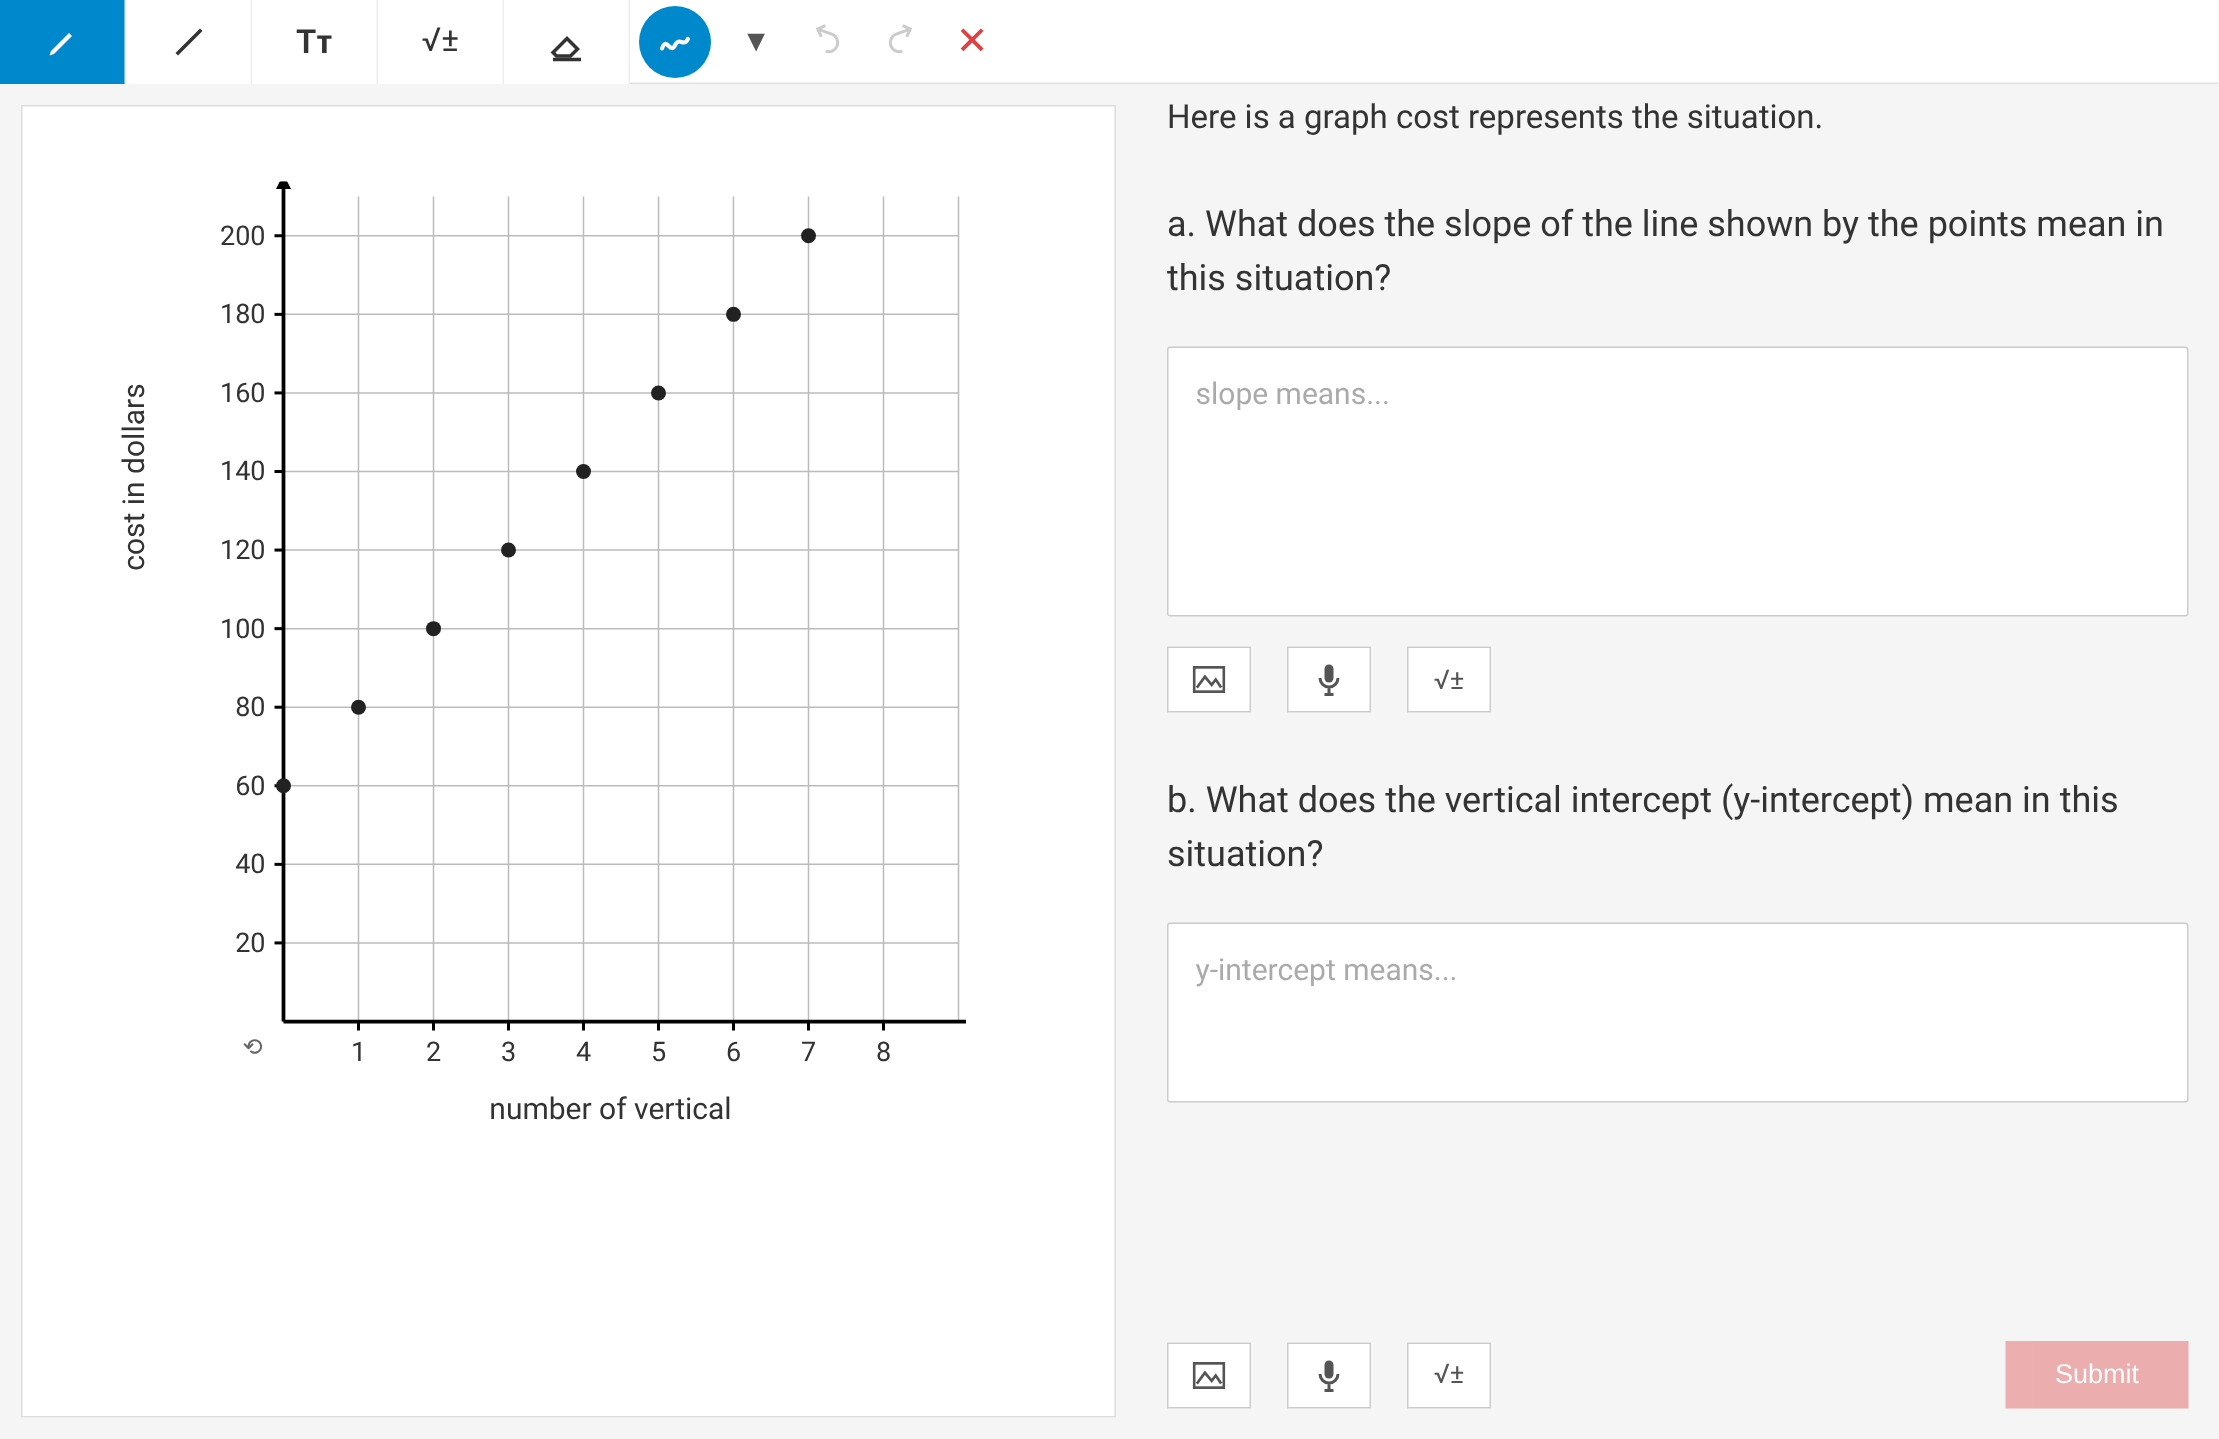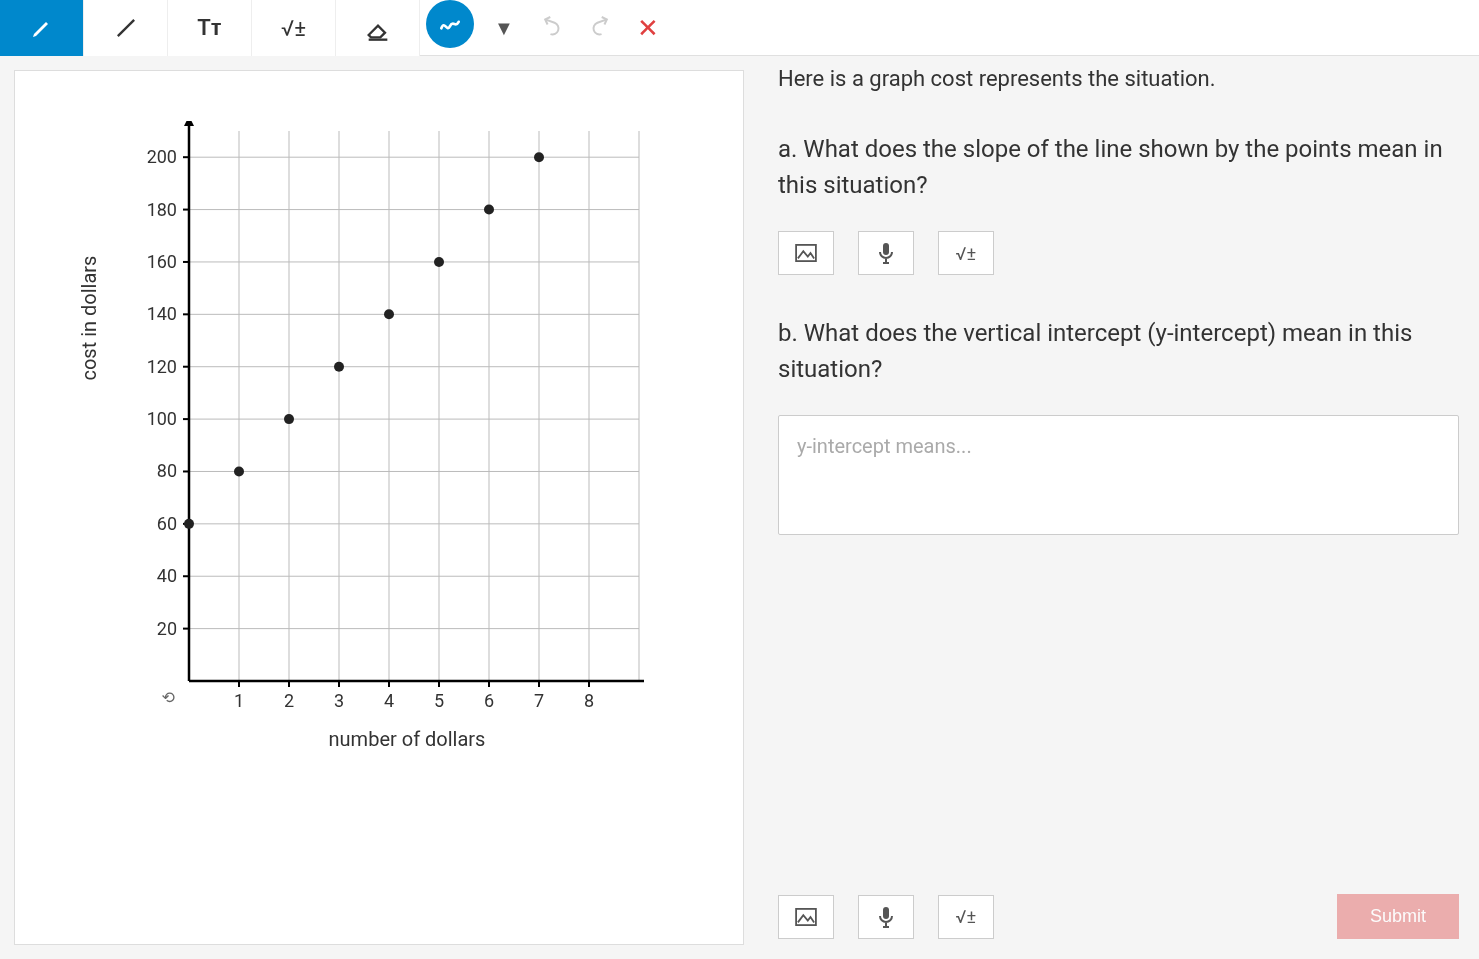--- a/index.html
+++ b/index.html
@@ -6,21 +6,21 @@
     body {
       font-family: -apple-system, BlinkMacSystemFont, 'Segoe UI', Roboto, sans-serif;
       background: #f5f5f5;
       width: 1479px;
       height: 959px;
       overflow: hidden;
     }
     .app { display: flex; flex-direction: column; height: 100%; }
     .toolbar {
       display: flex;
-      align-items: flex-start;
+      align-items: center;
       height: 56px;
       background: #fff;
       border-bottom: 1px solid #e0e0e0;
     }
     .tool-btn {
       width: 84px;
       height: 56px;
       display: flex;
       align-items: center;
       justify-content: center;
@@ -279,28 +279,31 @@
             <circle cx="90" cy="402.8571428571429" r="5" fill="#222"></circle>
             <circle cx="140" cy="350.4761904761905" r="5" fill="#222"></circle>
             <circle cx="190" cy="298.09523809523813" r="5" fill="#222"></circle>
             <circle cx="240" cy="245.71428571428572" r="5" fill="#222"></circle>
             <circle cx="290" cy="193.33333333333337" r="5" fill="#222"></circle>
             <circle cx="340" cy="140.95238095238096" r="5" fill="#222"></circle>
             <circle cx="390" cy="88.57142857142861" r="5" fill="#222"></circle>
             <circle cx="440" cy="36.19047619047626" r="5" fill="#222"></circle>
           </svg>
         <div class="y-axis-label">cost in dollars</div>
-        <div class="x-axis-label">number of dollars</div>
+        <div class="x-axis-label">number of vertical</div>
       </div>
     </div>
 
     <div class="right-panel">
       <div class="intro-text">Here is a graph cost represents the situation.</div>
 
       <div class="question">a. What does the slope of the line shown by the points mean in this situation?</div>
+      <div class="answer-box">
+        <textarea class="answer-input" rows="5" placeholder="slope means..." style=""></textarea>
+      </div>
       <div class="attach-row">
         <div class="attach-btn">
           <svg width="22" height="18" viewBox="0 0 24 20">
               <rect x="1" y="1" width="22" height="18" fill="none" stroke="#555" stroke-width="2"></rect>
               <polyline points="3,16 9,8 14,14 17,10 21,16" fill="none" stroke="#555" stroke-width="2"></polyline>
             </svg>
         </div>
         <div class="attach-btn">
           <svg width="16" height="22" viewBox="0 0 16 22">
               <rect x="5" y="1" width="6" height="12" rx="3" fill="#555"></rect>

